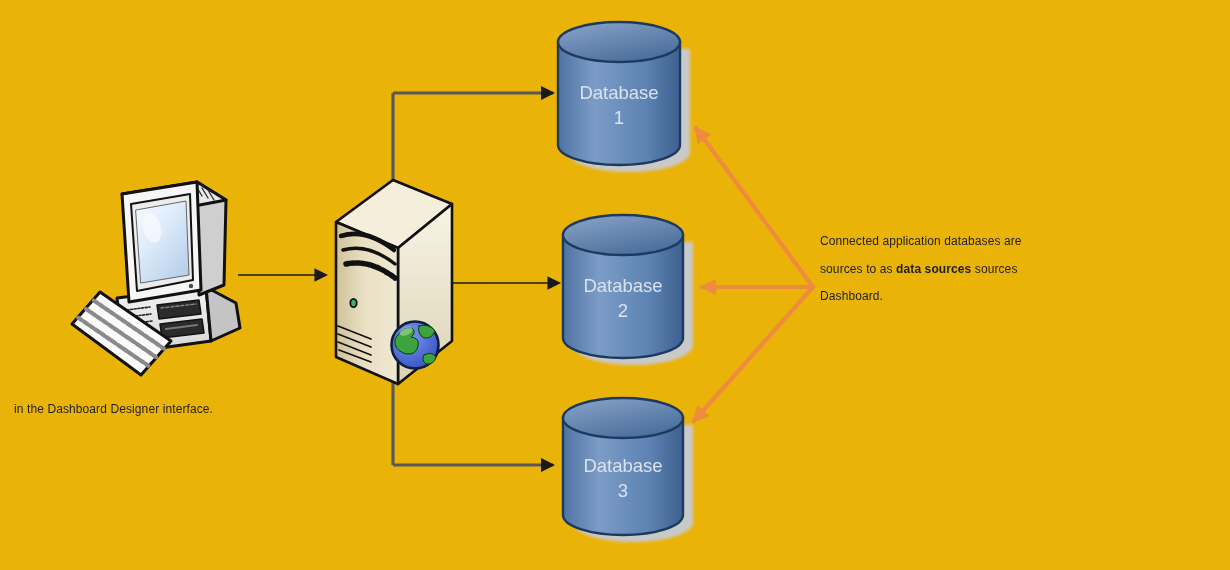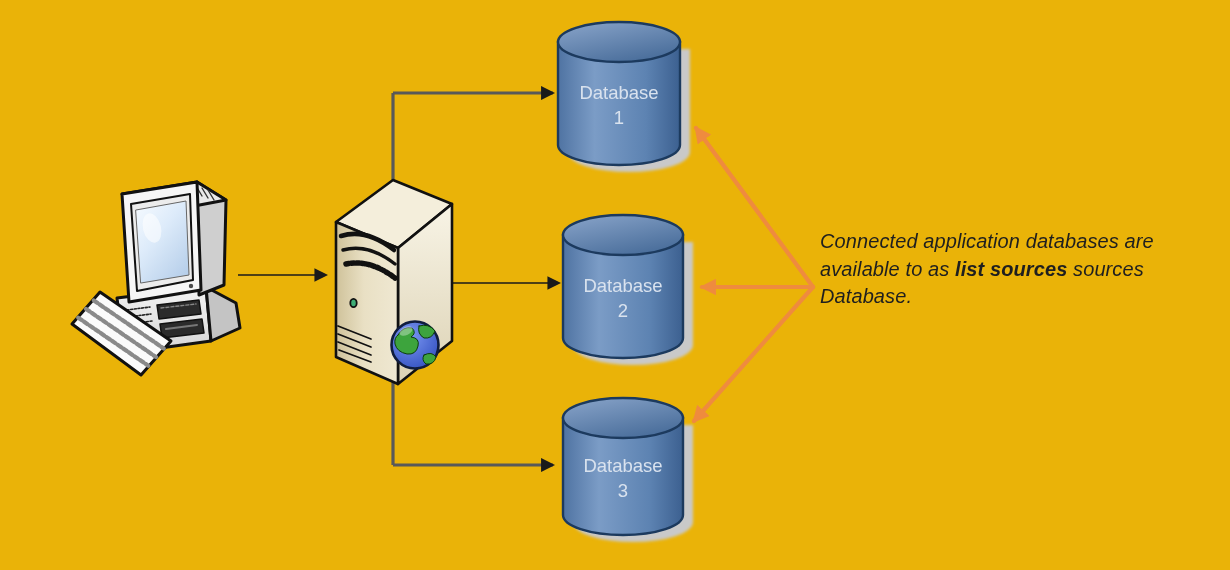--- a/index.html
+++ b/index.html
@@ -2,22 +2,22 @@
 <html><head>
 <meta charset="utf-8">
 <style>
   html,body{margin:0;padding:0;background:#ffffff;}
   #stage{
     position:relative;width:1230px;height:570px;background:#eab308;overflow:hidden;
     font-family:"Liberation Sans", sans-serif;
   }
   #diagram-svg{position:absolute;left:0;top:0;}
   .note{
-    position:absolute;color:#1f1f1f;font-size:20px;line-height:27.5px;
-    letter-spacing:.1px;white-space:nowrap;font-style:italic;
+    position:absolute;color:#1f1f1f;font-size:12px;line-height:27.5px;
+    letter-spacing:.1px;white-space:nowrap;
   }
   #left-note{left:14px;top:396px;}
   #right-note{left:820px;top:228px;}
   .note .bold{font-weight:700;}
   .db-label{
     font-family:"Liberation Sans", sans-serif;font-size:18.5px;fill:#d9e2ee;
   }
 </style>
 </head>
 <body>
@@ -180,21 +180,22 @@
   </g>
 
   <g stroke="#ef8b3e" stroke-width="4.2" fill="none" stroke-linecap="round">
     <line x1="813" y1="287" x2="696" y2="128" marker-end="url(#arrowOrange)"></line>
     <line x1="813" y1="287" x2="702" y2="287" marker-end="url(#arrowOrange)"></line>
     <line x1="813" y1="287" x2="694" y2="421" marker-end="url(#arrowOrange)"></line>
   </g>
 </svg>
 
 <div id="left-note" class="note">
+  <div>in the Dashboard Designer interface.</div>
 </div>
 
 <div id="right-note" class="note">
   <div>Connected application databases are</div>
-  <div><span>available to as </span><span class="bold">list sources</span><span> sources</span></div>
-  <div>Database.</div>
+  <div><span>sources to as </span><span class="bold">data sources</span><span> sources</span></div>
+  <div>Dashboard.</div>
 </div>
 
 </div>
 
 </body></html>

